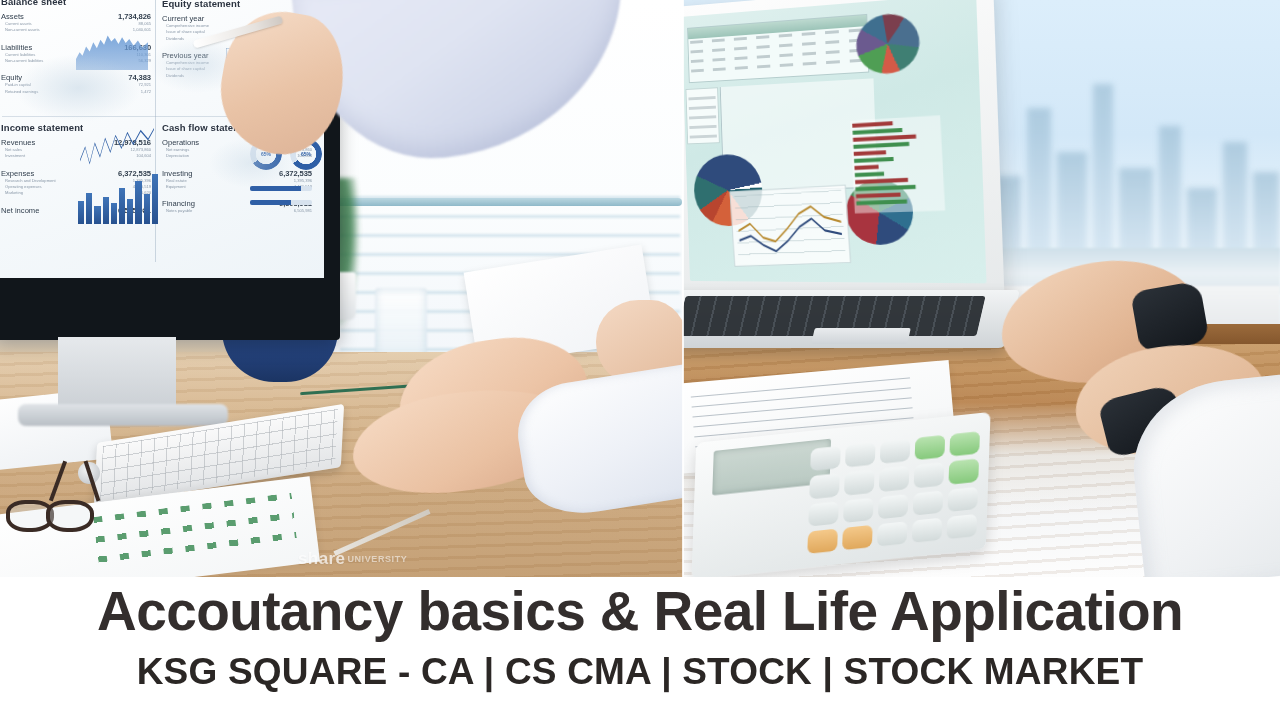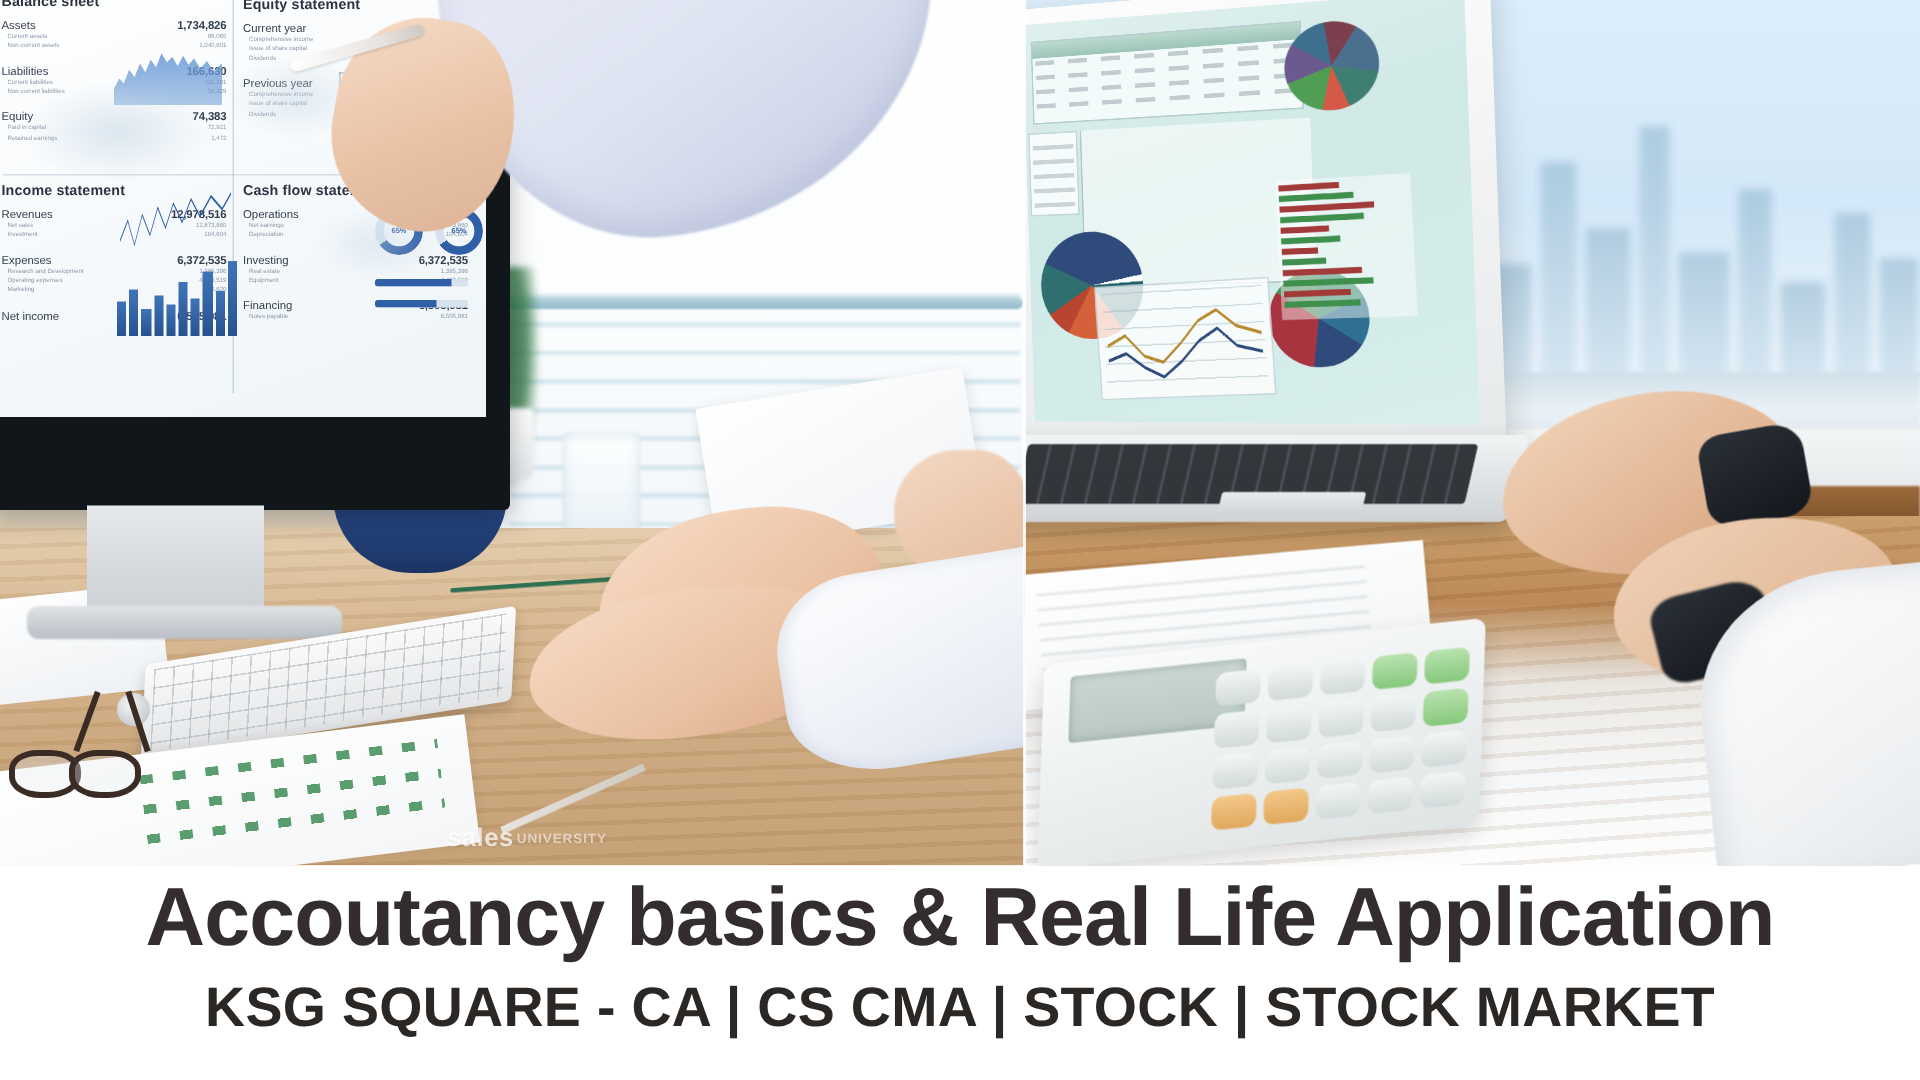--- a/index.html
+++ b/index.html
@@ -719,21 +719,21 @@
         </div>
       <div class="lp-pencil"></div>
       <div class="lp-glasses">
         <div class="lens l1"></div>
           <div class="lens l2"></div>
         <div class="arm1"></div>
           <div class="arm2"></div>
       </div>
 
       <div class="watermark">
-        <span>sales</span>
+        <span>share</span>
         <span class="wm2">UNIVERSITY</span>
       </div>
     </div>
 
     <div class="photo photo-right">
       <div class="rp-bg"></div>
       <div class="rp-sky"></div>
       <div class="rp-city">
         <i style="left:30px;  width:26px; height:86px;"></i>
         <i style="left:62px;  width:20px; height:120px;"></i>

